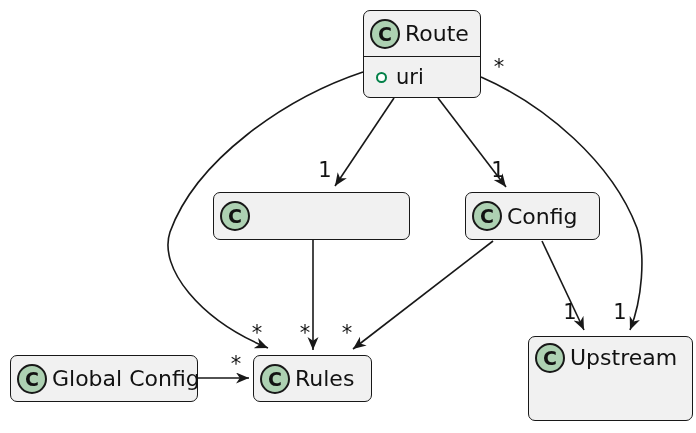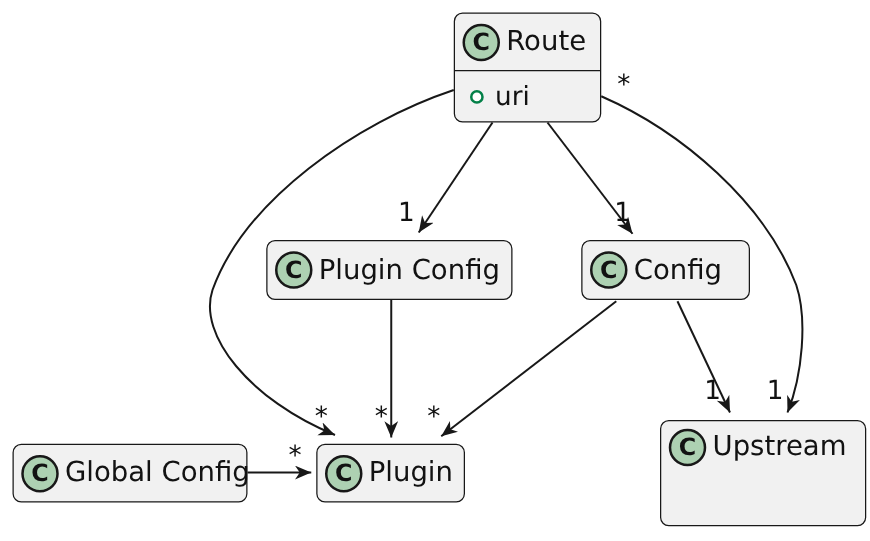--- a/index.html
+++ b/index.html
@@ -88,42 +88,41 @@
     </div>
     <div class="fields">
       <span class="field-circle"></span>
       <span class="field-name">uri</span>
     </div>
   </div>
 
   <div class="class-box box-plugin-config">
     <div class="class-header">
       <span class="c-circle">C</span>
-      <span class="class-name">Plugin Config</span>
     </div>
   </div>
 
   <div class="class-box box-service">
     <div class="class-header">
       <span class="c-circle">C</span>
       <span class="class-name">Config</span>
     </div>
   </div>
 
   <div class="class-box box-global-rules">
     <div class="class-header">
       <span class="c-circle">C</span>
       <span class="class-name">Global Config</span>
     </div>
   </div>
 
   <div class="class-box box-plugin">
     <div class="class-header">
       <span class="c-circle">C</span>
-      <span class="class-name">Plugin</span>
+      <span class="class-name">Rules</span>
     </div>
   </div>
 
   <div class="class-box box-upstream">
     <div class="class-header fixed43">
       <span class="c-circle">C</span>
       <span class="class-name">Upstream</span>
     </div>
   </div>
 

